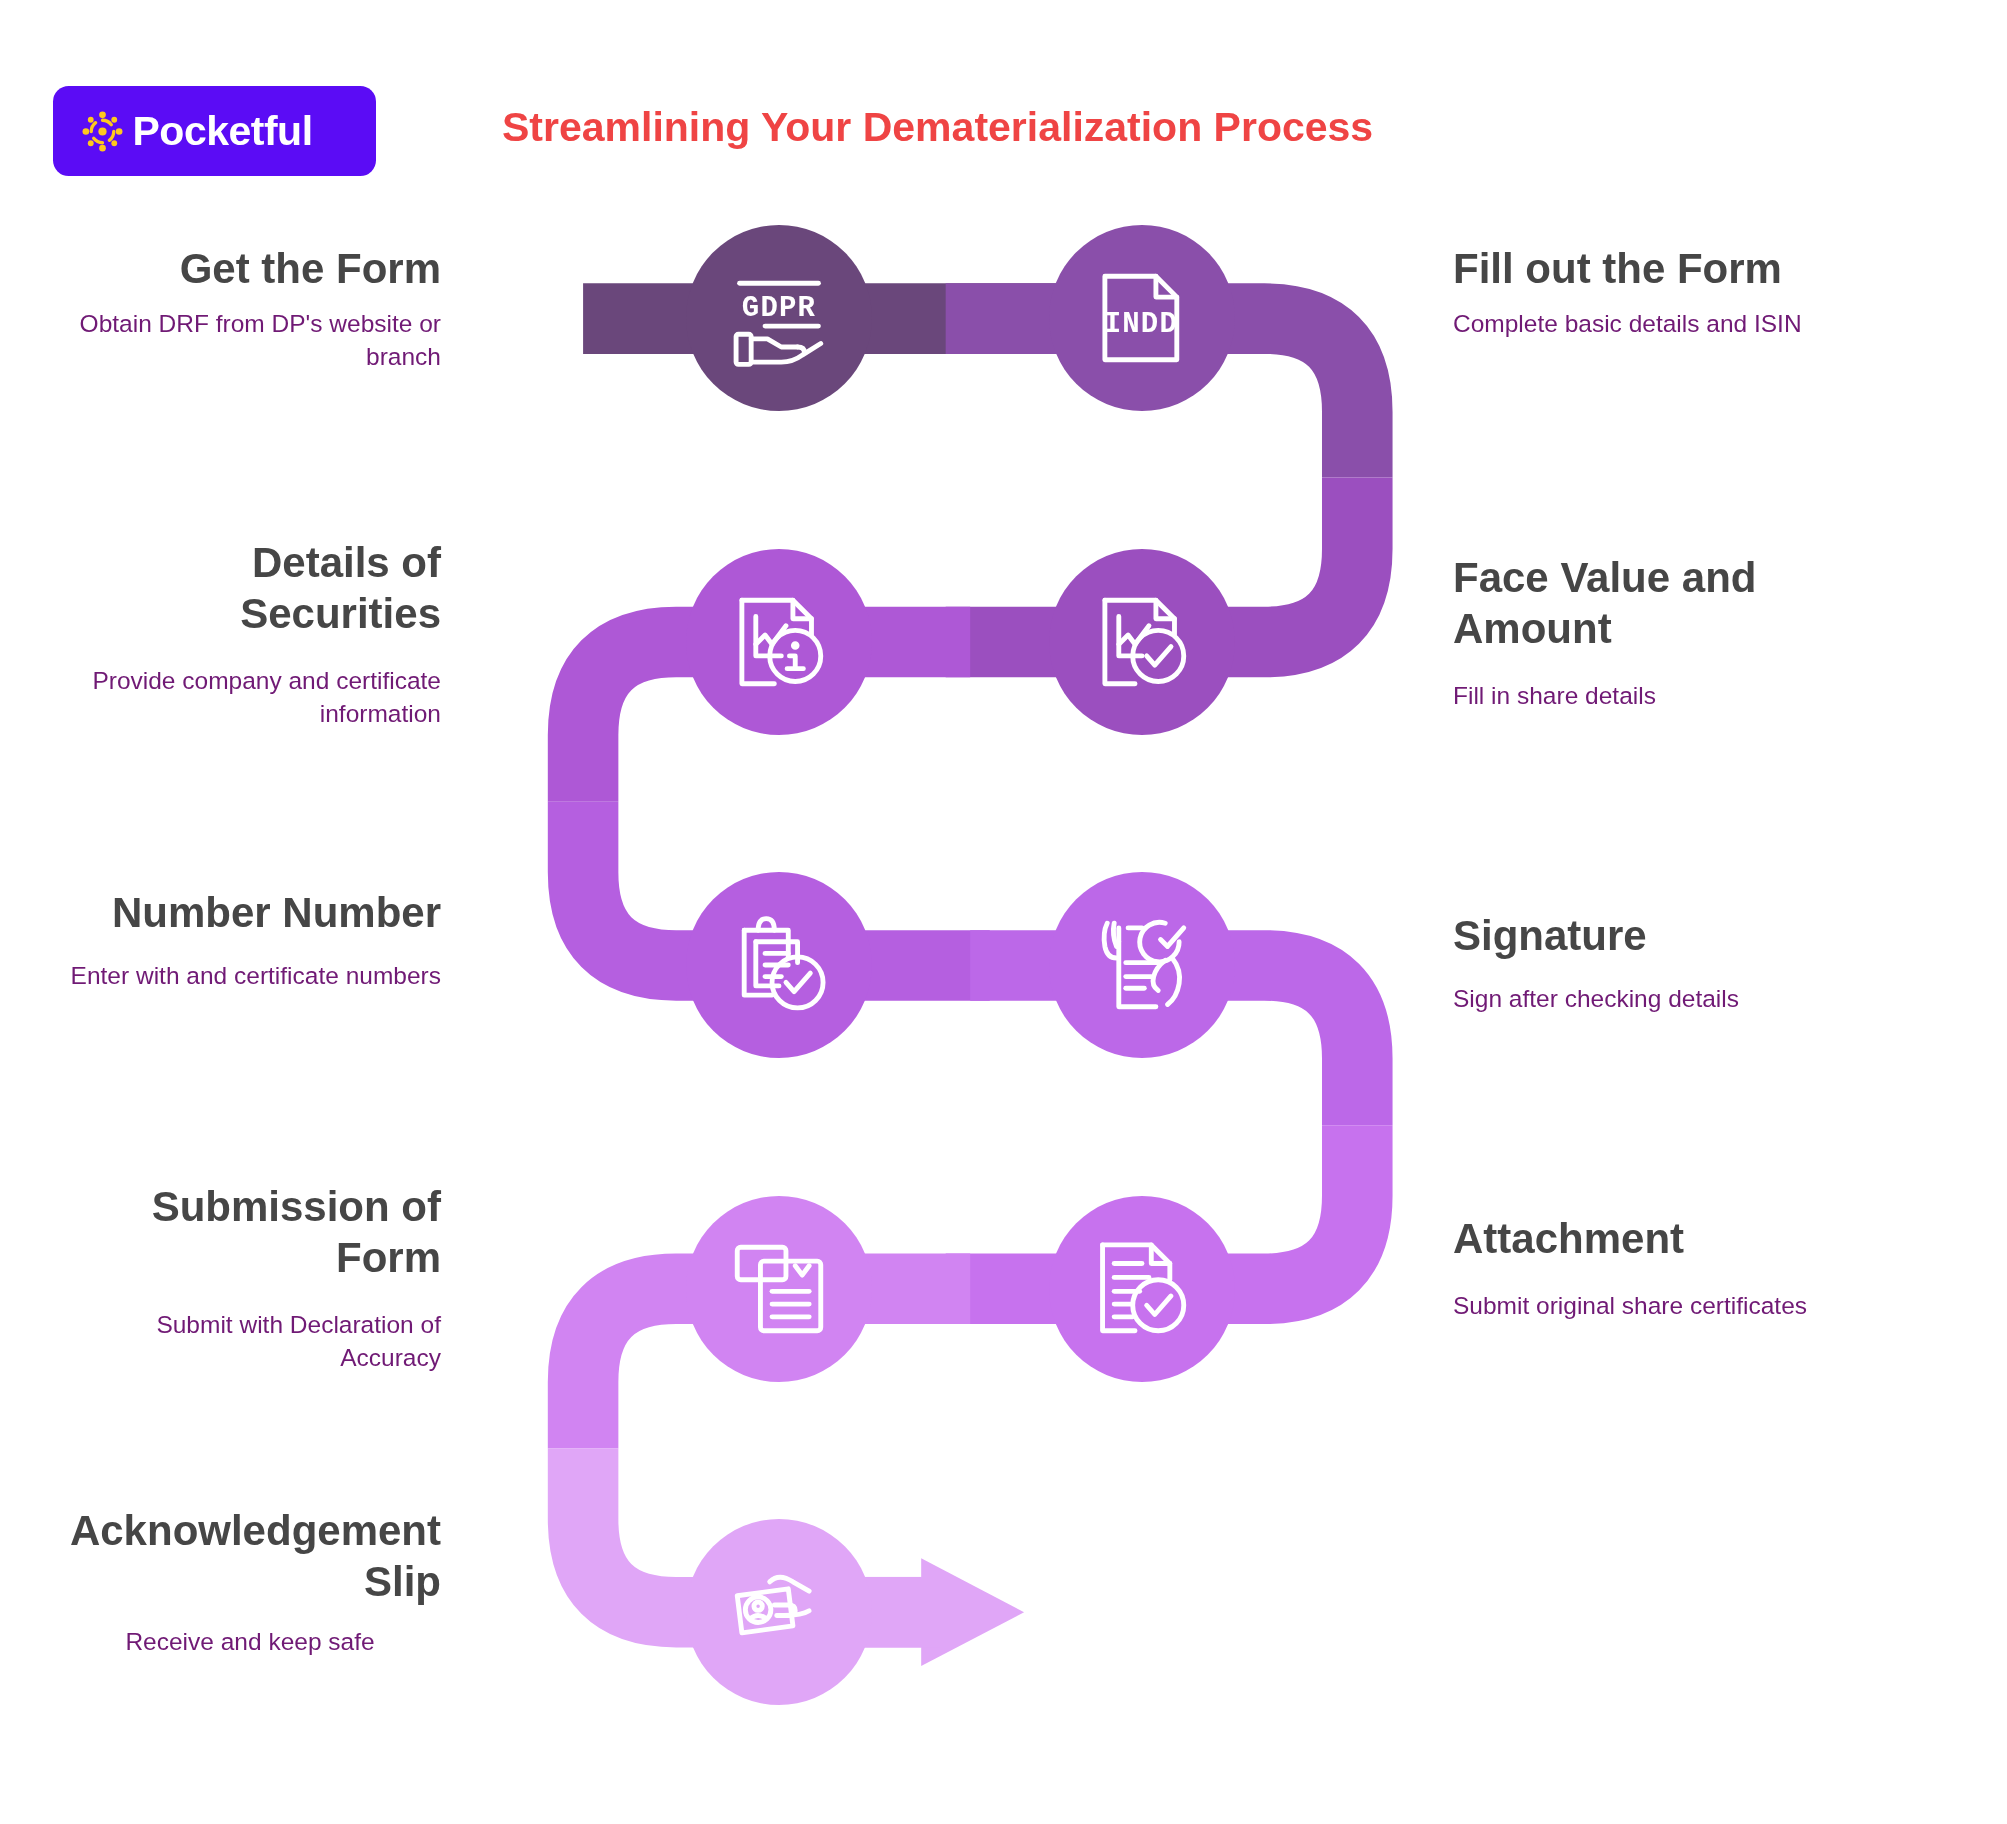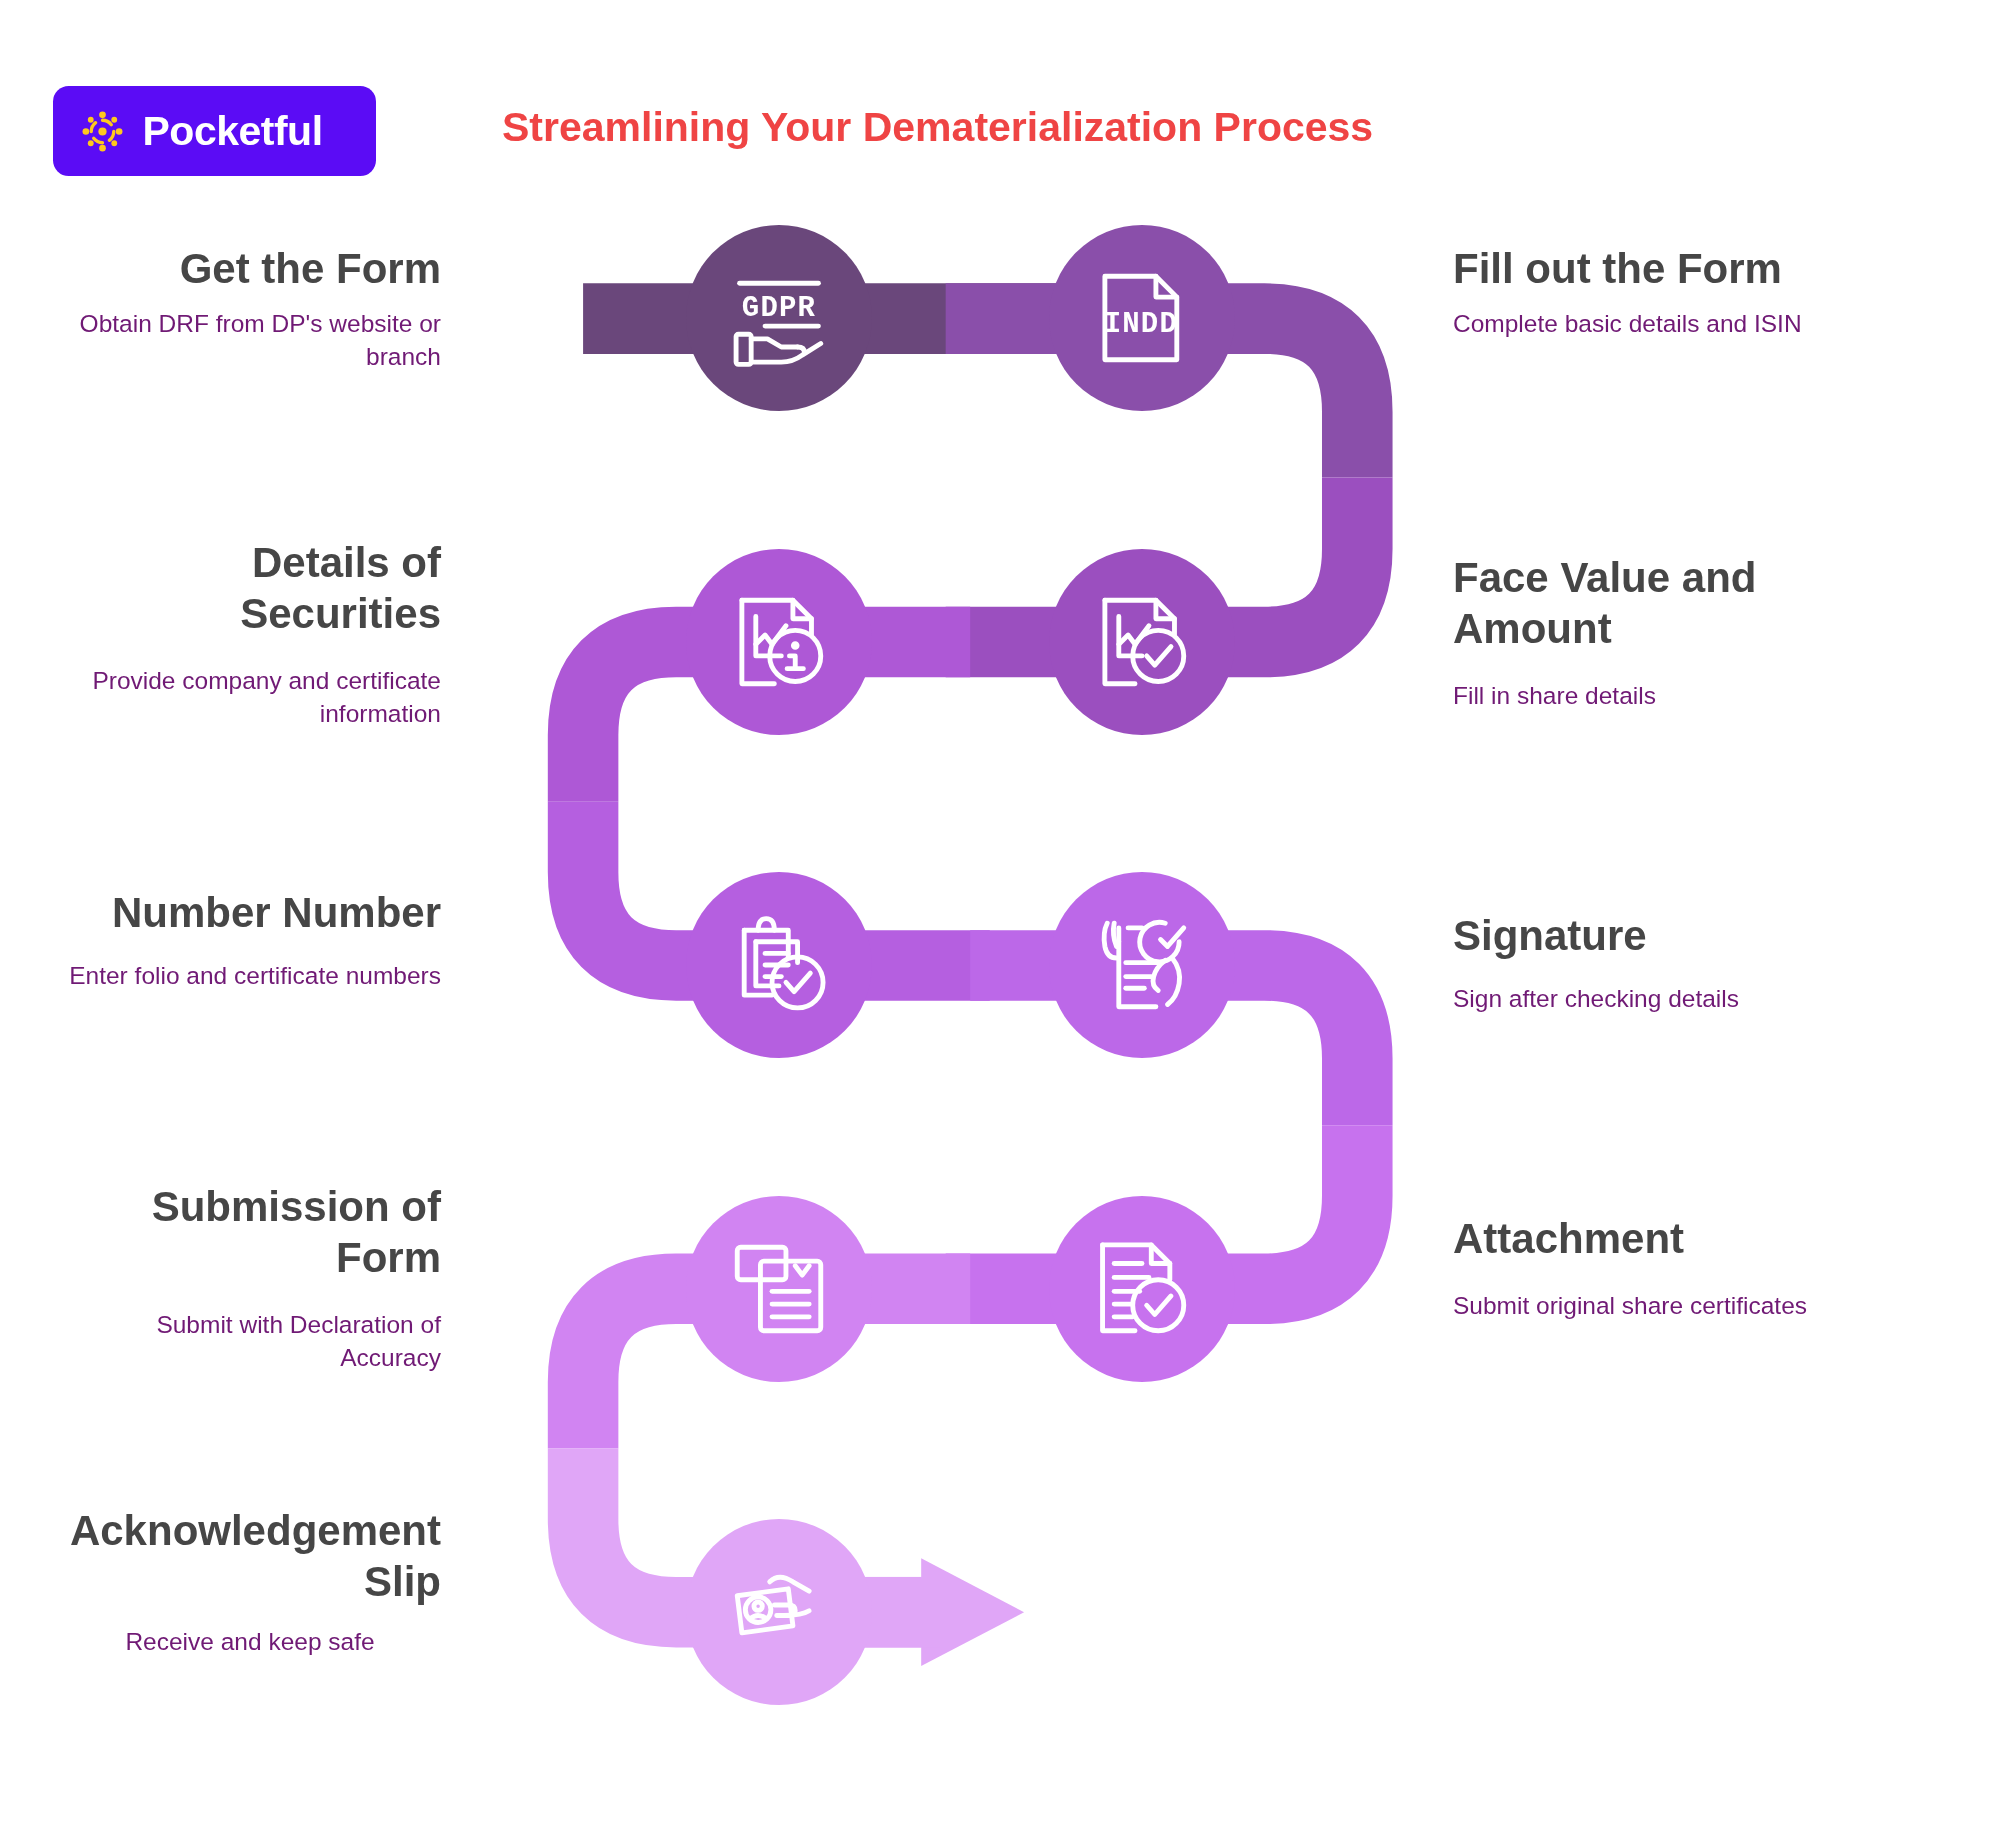--- a/index.html
+++ b/index.html
@@ -19,21 +19,21 @@
   #logo-badge {
     position: absolute;
     left: 53px;
     top: 86px;
     width: 323px;
     height: 90px;
     background: #5B0CF5;
     border-radius: 15.7px;
     display: flex;
     align-items: center;
-    gap: 17px;
+    gap: 7px;
     padding-left: 25.5px;
     box-sizing: border-box;
   }
   #logo-mark { width: 47px; height: 47px; flex: 0 0 47px; }
   #logo-text {
     color: #ffffff;
     font-size: 41px;
     font-weight: bold;
     letter-spacing: -0.5px;
     line-height: 1;
@@ -290,21 +290,21 @@
   <div class="step-desc" style="margin-top:25.5px;">Provide company and certificate information</div>
 </div>
 
 <div class="step-text right" style="left:1453px; top:552px;">
   <div class="step-title">Face Value and Amount</div>
   <div class="step-desc" style="margin-top:25.5px;">Fill in share details</div>
 </div>
 
 <div class="step-text left" style="left:59px; top:887px;">
   <div class="step-title">Number Number</div>
-  <div class="step-desc" style="margin-top:21.6px;">Enter folio and certificate numbers</div>
+  <div class="step-desc" style="margin-top:21.6px;">Enter with and certificate numbers</div>
 </div>
 
 <div class="step-text right" style="left:1453px; top:910px;">
   <div class="step-title">Signature</div>
   <div class="step-desc" style="margin-top:21.6px;">Sign after checking details</div>
 </div>
 
 <div class="step-text left" style="left:59px; top:1181px;">
   <div class="step-title">Submission of Form</div>
   <div class="step-desc" style="margin-top:25.5px;">Submit with Declaration of Accuracy</div>

